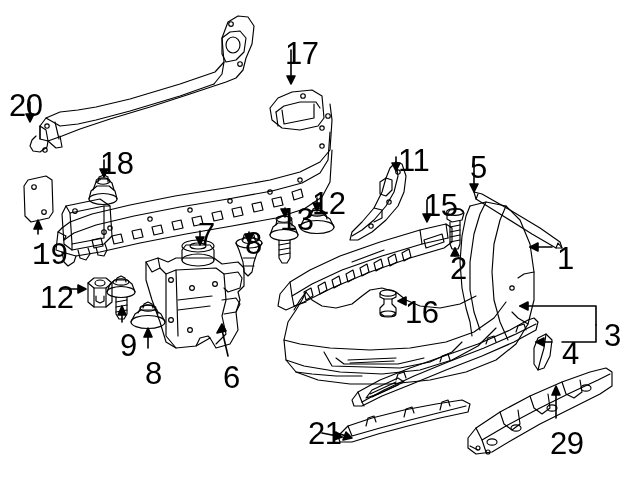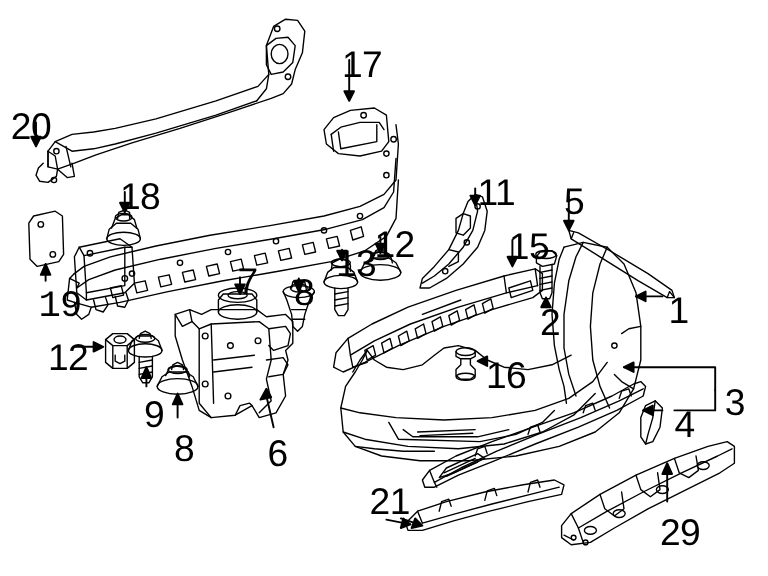--- a/index.html
+++ b/index.html
@@ -439,16 +439,16 @@
   <div class="callout" style="left:398px;top:145px;">11</div>
   <div class="callout" style="left:312px;top:188px;">12</div>
   <div class="callout" style="left:280px;top:204px;">13</div>
   <div class="callout" style="left:245px;top:228px;">8</div>
   <div class="callout" style="left:424px;top:190px;">15</div>
   <div class="callout" style="left:405px;top:297px;">16</div>
   <div class="callout" style="left:285px;top:38px;">17</div>
   <div class="callout" style="left:100px;top:148px;">18</div>
   <div class="callout" style="left:32px;top:240px;font-family:Liberation Mono, monospace;">19</div>
   <div class="callout" style="left:9px;top:90px;">20</div>
-  <div class="callout" style="left:308px;top:402px;text-align:center;">21</div>
+  <div class="callout" style="left:308px;top:418px;text-align:center;">21</div>
   <div class="callout" style="left:550px;top:428px;">29</div>
 
 </div>
 
 </body></html>

